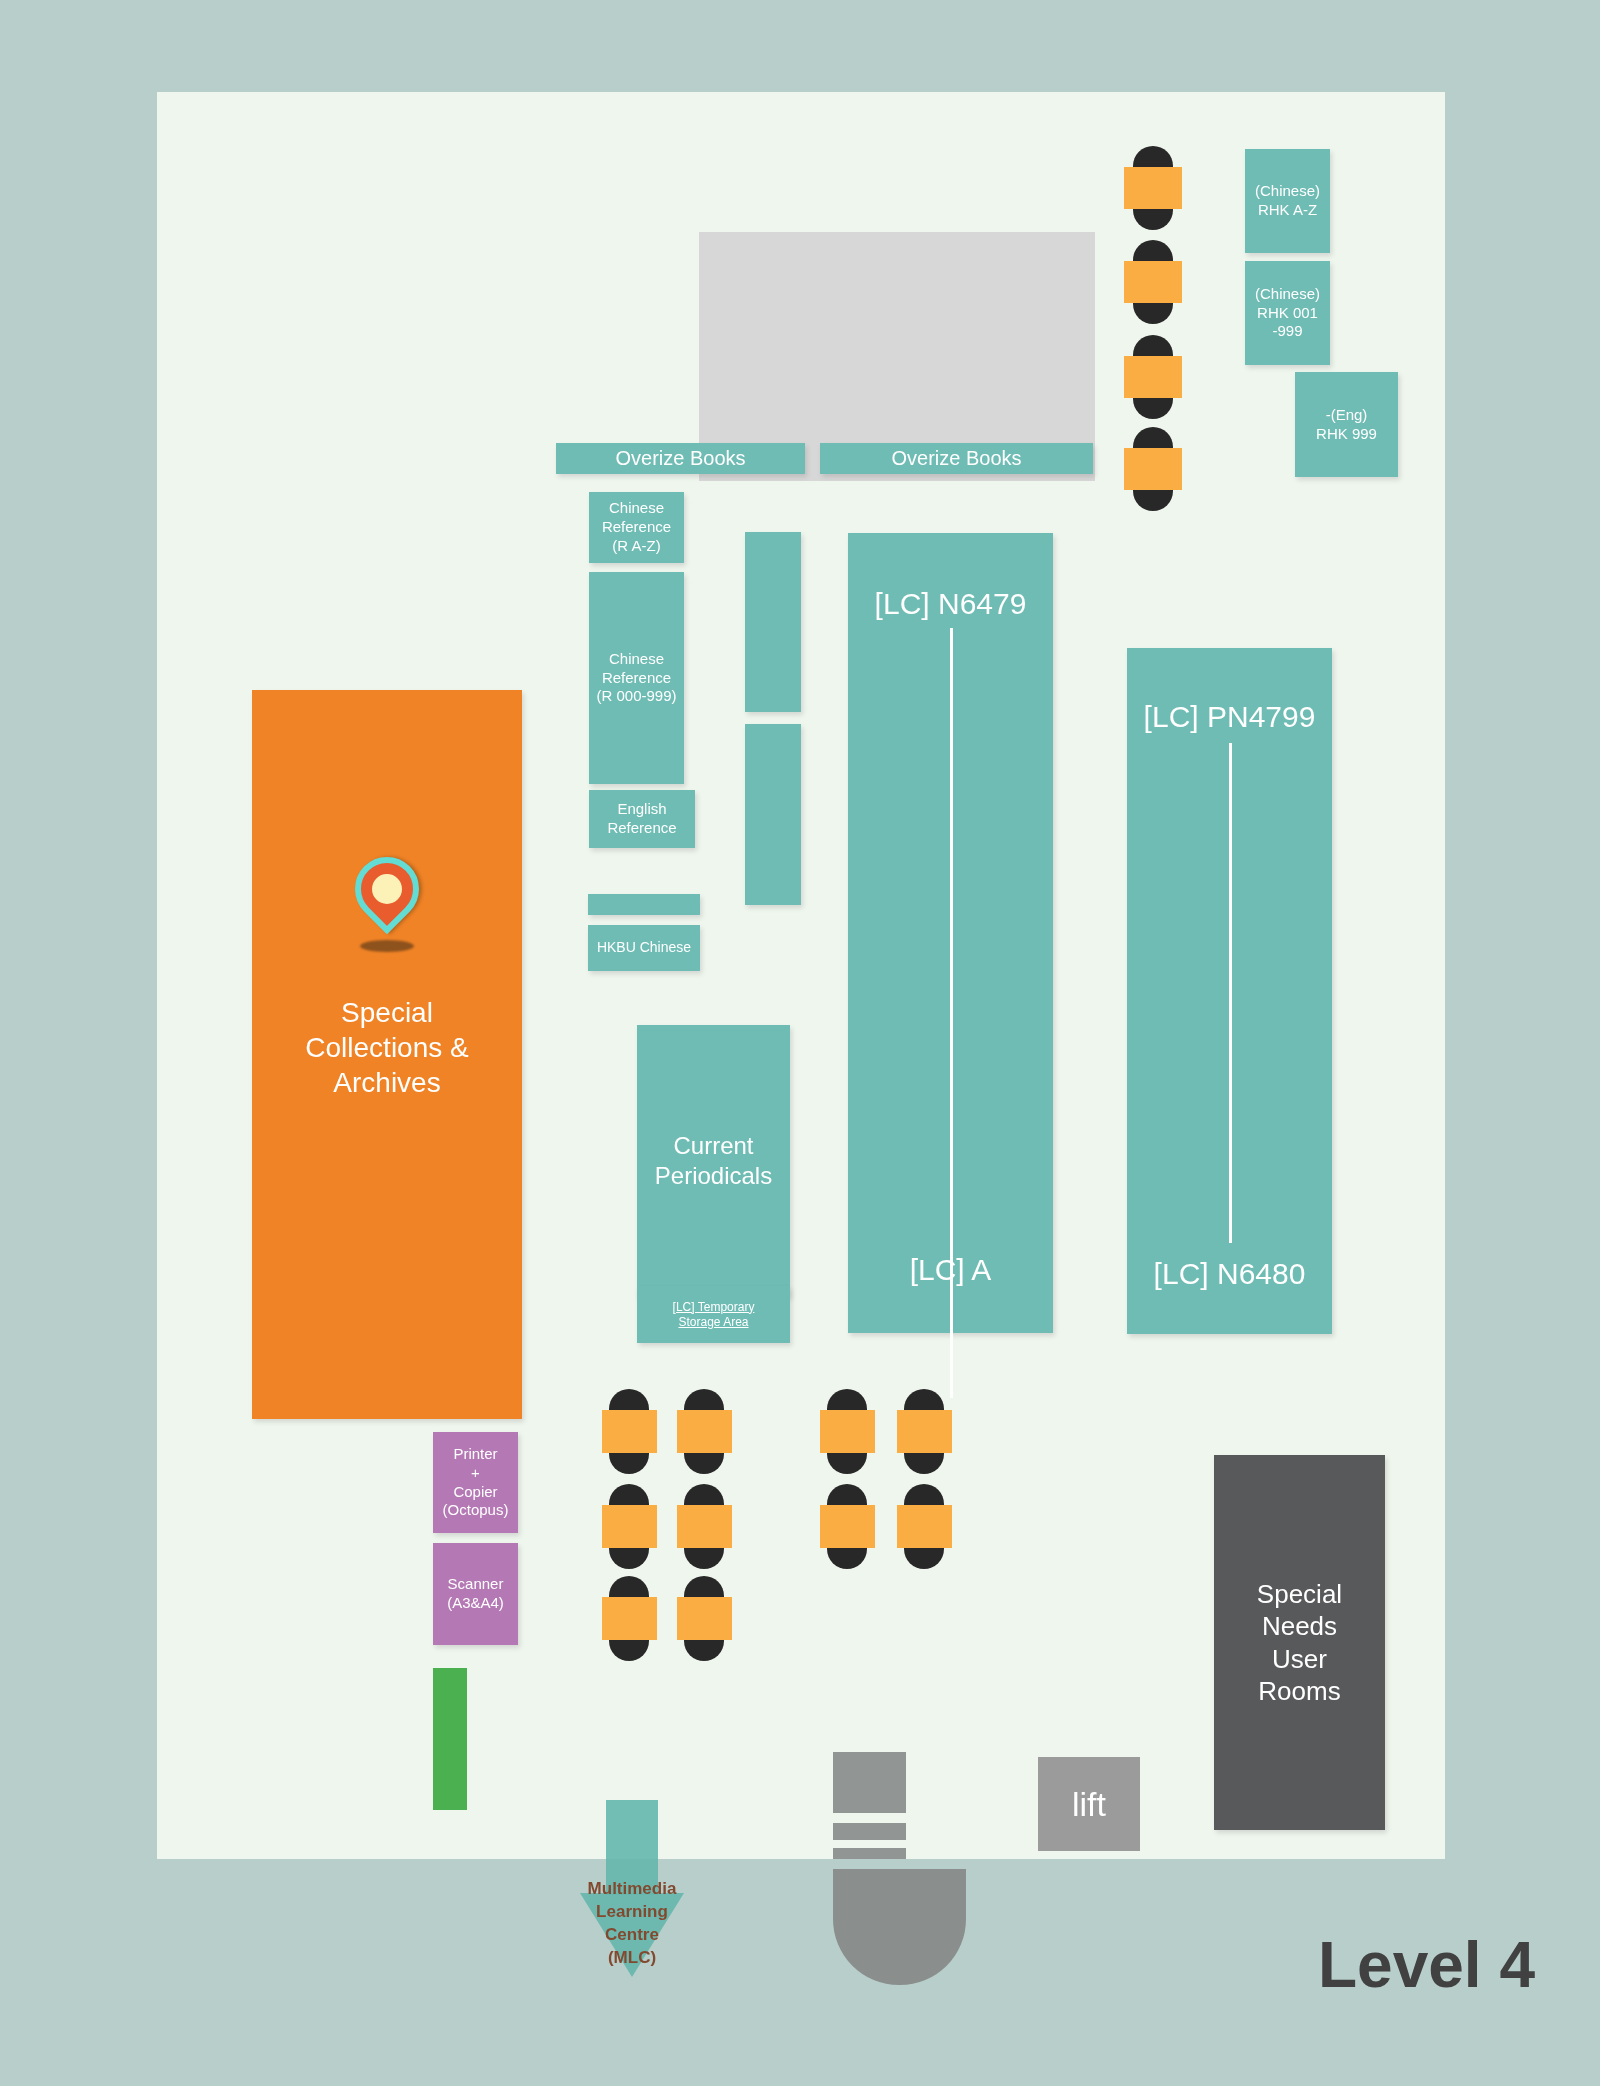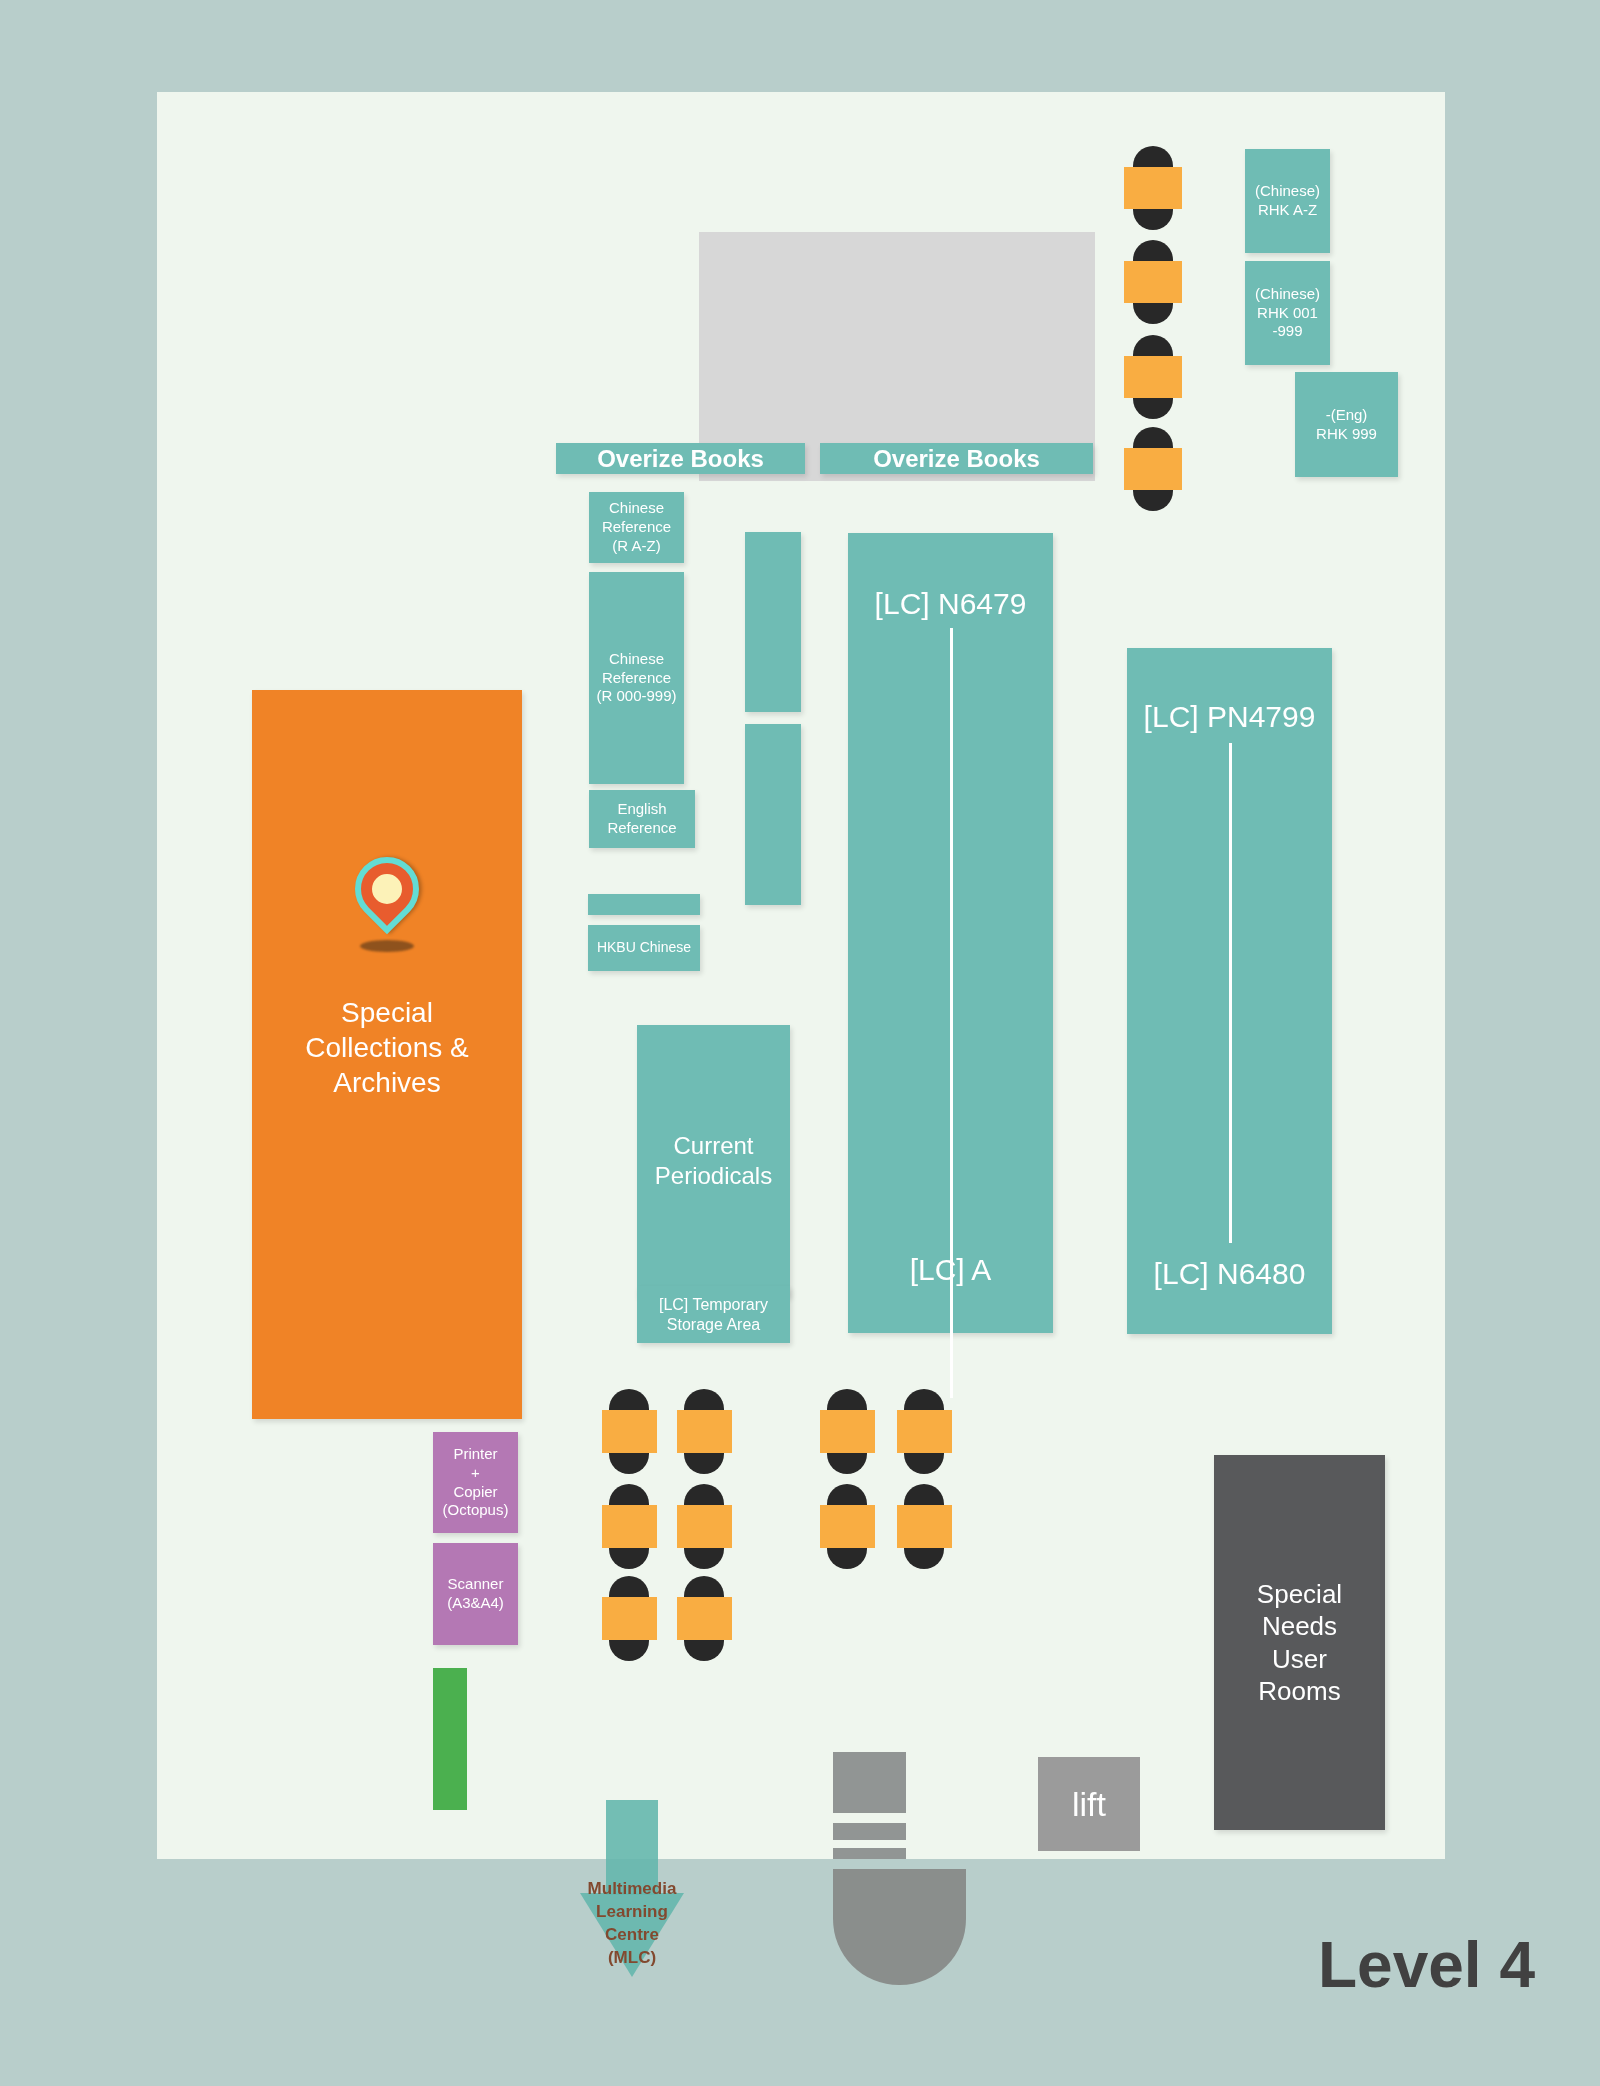--- a/index.html
+++ b/index.html
@@ -24,22 +24,22 @@
   .darkroom{background:#58595b;}
   .liftbox{background:#9b9b9b;}
   .stairpart{position:absolute;background:#919594;}
   .greenbar{position:absolute;background:#4bb04f;}
   .table{position:absolute;background:#f9ad42;width:55px;height:43px;}
   .chair{position:absolute;background:#282828;width:40px;height:21px;}
   .chair.up{border-radius:20px 20px 0 0;}
   .chair.down{border-radius:0 0 20px 20px;}
   .vline{position:absolute;width:3px;background:#ffffff;left:50%;margin-left:-1px;}
   .biglabel{position:absolute;width:100%;text-align:center;font-size:30px;color:#fff;}
-  .fs14{font-size:14px;} .fs15{font-size:15px;} .fs16{font-size:16px;}
-  .fs20{font-size:24px;font-weight:bold;} .fs24{font-size:24px;} .fs26{font-size:26px;}
+  .fs14{font-size:14px;} .fs15{font-size:15px;} .fs16{font-size:12px;text-decoration:underline;}
+  .fs20{font-size:20px;} .fs24{font-size:24px;} .fs26{font-size:26px;}
   .fs28{font-size:28px;} .fs34{font-size:34px;}
   
   .pin-wrap{position:absolute;left:347px;top:855px;width:80px;height:105px;}
   .pin-shadow{position:absolute;left:13px;top:85px;width:54px;height:12px;
     background:rgba(62,42,22,0.55);border-radius:50%;filter:blur(1px);}
   .pin-body{position:absolute;left:8px;top:2px;width:52px;height:52px;
     background:#e85c2e;border:6px solid #63dcd4;
     border-radius:50% 50% 50% 0;transform:rotate(-45deg);
     display:flex;align-items:center;justify-content:center;
     box-shadow:2px 2px 4px rgba(0,0,0,0.25);}

